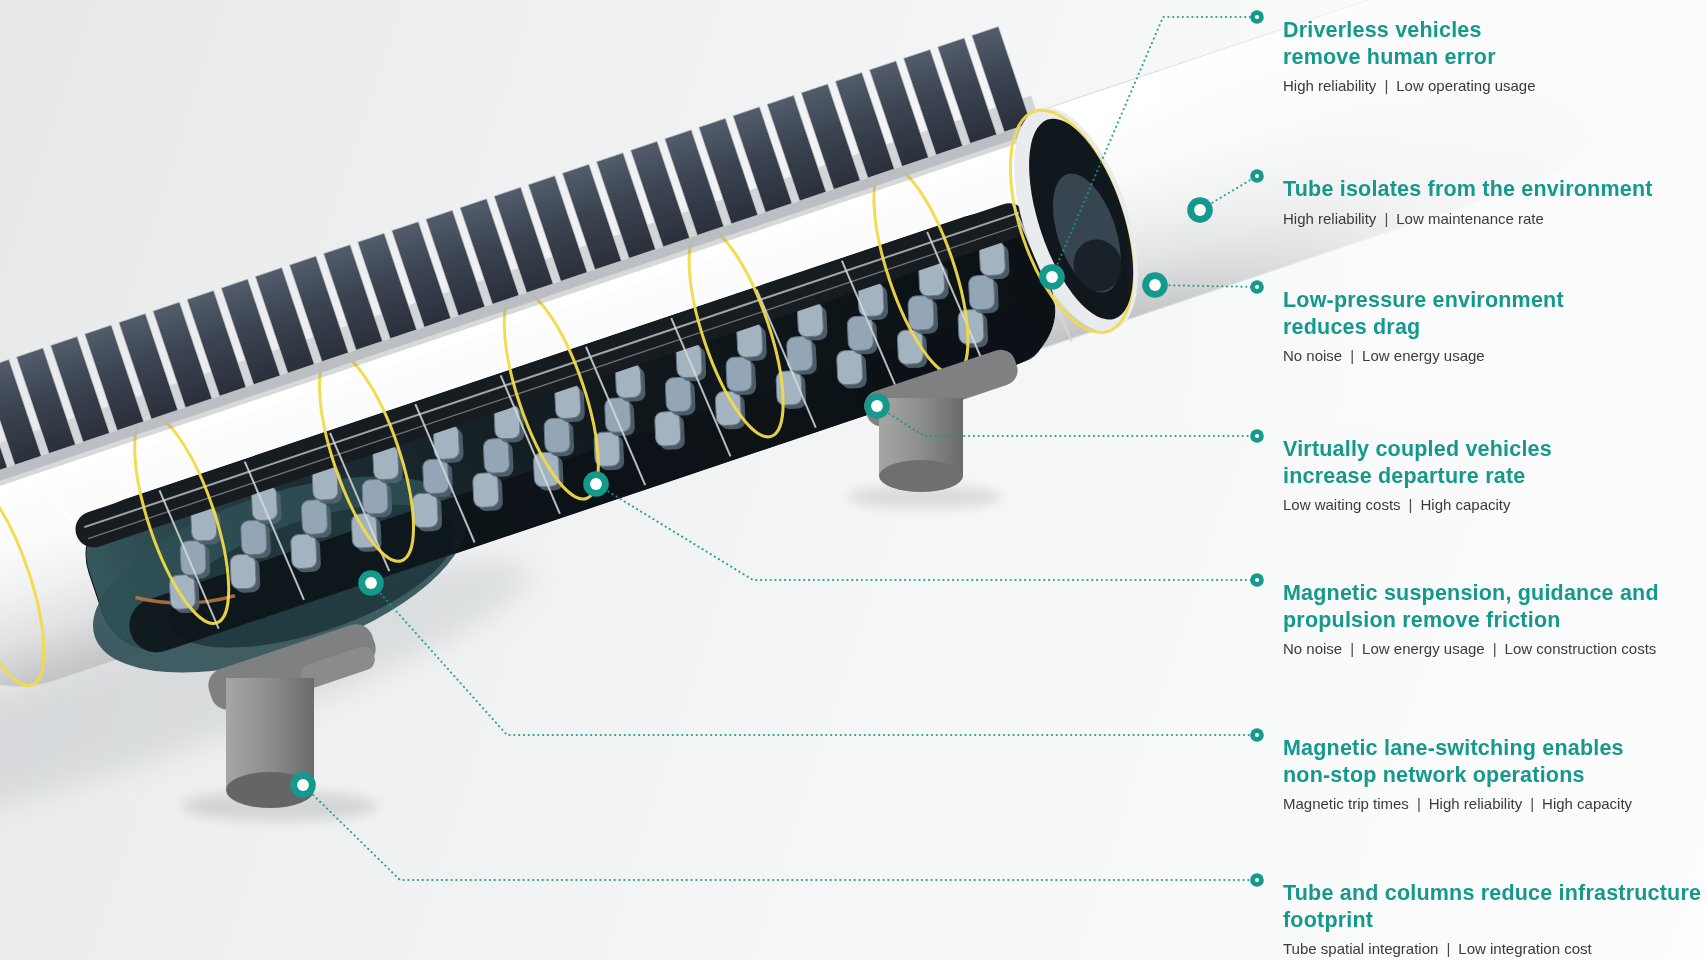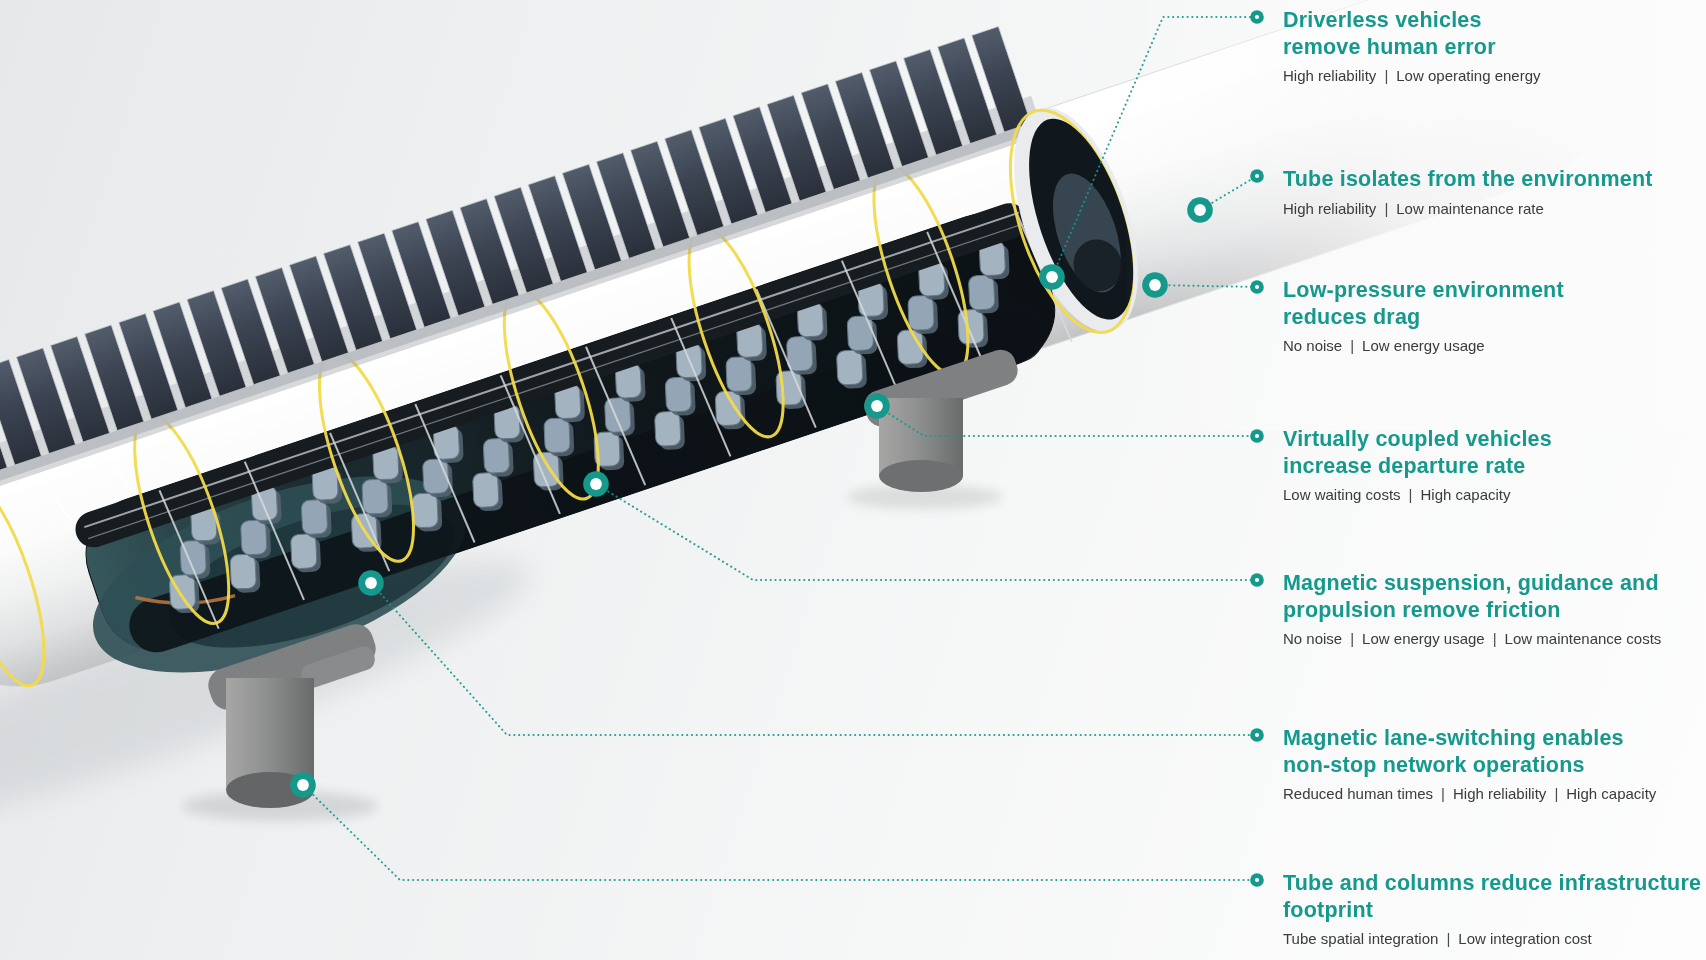--- a/index.html
+++ b/index.html
@@ -2,21 +2,21 @@
 <html style="--accent: #14998c;"><head>
 <meta charset="utf-8">
 <style>
   html,body{margin:0;padding:0;background:#ffffff;}
   .stage{
     position:relative;width:1706px;height:960px;overflow:hidden;
     background:linear-gradient(108deg,#e7e8ea 0%,#eef0f1 28%,#f6f7f7 60%,#fdfdfd 100%);
     font-family:"Liberation Sans",sans-serif;
   }
   svg.illu{position:absolute;left:0;top:0;width:1706px;height:960px;display:block;}
-  #callouts{position:absolute;left:0;top:4px;width:1706px;height:748px;pointer-events:none;}
+  #callouts{position:absolute;left:0;top:14px;width:1706px;height:748px;pointer-events:none;}
   .callout{position:absolute;left:1283px;width:430px;}
   .callout-title{font-size:21.5px;line-height:26.5px;font-weight:bold;color:var(--accent,#14998c);letter-spacing:.2px;}
   .callout-tags{margin-top:7px;font-size:15px;line-height:18px;color:#3b3b3b;white-space:nowrap;}
   .sep{padding:0 8px;color:#4a4a4a;}
   .dotline{fill:none;stroke:var(--accent,#14998c);stroke-width:2;stroke-dasharray:.2 4.6;stroke-linecap:round;opacity:.92;}
 </style>
 </head>
 <body>
 
 <div class="stage">
@@ -336,21 +336,21 @@
         </g>
       </g>
   </svg>
 
   <div id="callouts">
     <div class="callout" style="top: 3px;">
       <div class="callout-title">
           <div>Driverless vehicles</div>
           <div>remove human error</div>
         </div>
-      <div class="callout-tags"><span>High reliability</span><span class="sep">|</span><span>Low operating energy</span></div>
+      <div class="callout-tags"><span>High reliability</span><span class="sep">|</span><span>Low operating usage</span></div>
     </div>
 
     <div class="callout" style="top: 162px;">
       <div class="callout-title">
           <div>Tube isolates from the environment</div>
         </div>
       <div class="callout-tags"><span>High reliability</span><span class="sep">|</span><span>Low maintenance rate</span></div>
     </div>
 
     <div class="callout" style="top: 273px;">
@@ -367,29 +367,29 @@
           <div>increase departure rate</div>
         </div>
       <div class="callout-tags"><span>Low waiting costs</span><span class="sep">|</span><span>High capacity</span></div>
     </div>
 
     <div class="callout" style="top: 566px;">
       <div class="callout-title">
           <div>Magnetic suspension, guidance and</div>
           <div>propulsion remove friction</div>
         </div>
-      <div class="callout-tags"><span>No noise</span><span class="sep">|</span><span>Low energy usage</span><span class="sep">|</span><span>Low maintenance costs</span></div>
+      <div class="callout-tags"><span>No noise</span><span class="sep">|</span><span>Low energy usage</span><span class="sep">|</span><span>Low construction costs</span></div>
     </div>
 
     <div class="callout" style="top: 721px;">
       <div class="callout-title">
           <div>Magnetic lane-switching enables</div>
           <div>non-stop network operations</div>
         </div>
-      <div class="callout-tags"><span>Reduced human times</span><span class="sep">|</span><span>High reliability</span><span class="sep">|</span><span>High capacity</span></div>
+      <div class="callout-tags"><span>Magnetic trip times</span><span class="sep">|</span><span>High reliability</span><span class="sep">|</span><span>High capacity</span></div>
     </div>
 
     <div class="callout" style="top: 866px;">
       <div class="callout-title">
           <div>Tube and columns reduce infrastructure</div>
           <div>footprint</div>
         </div>
       <div class="callout-tags"><span>Tube spatial integration</span><span class="sep">|</span><span>Low integration cost</span></div>
     </div>
   </div>

